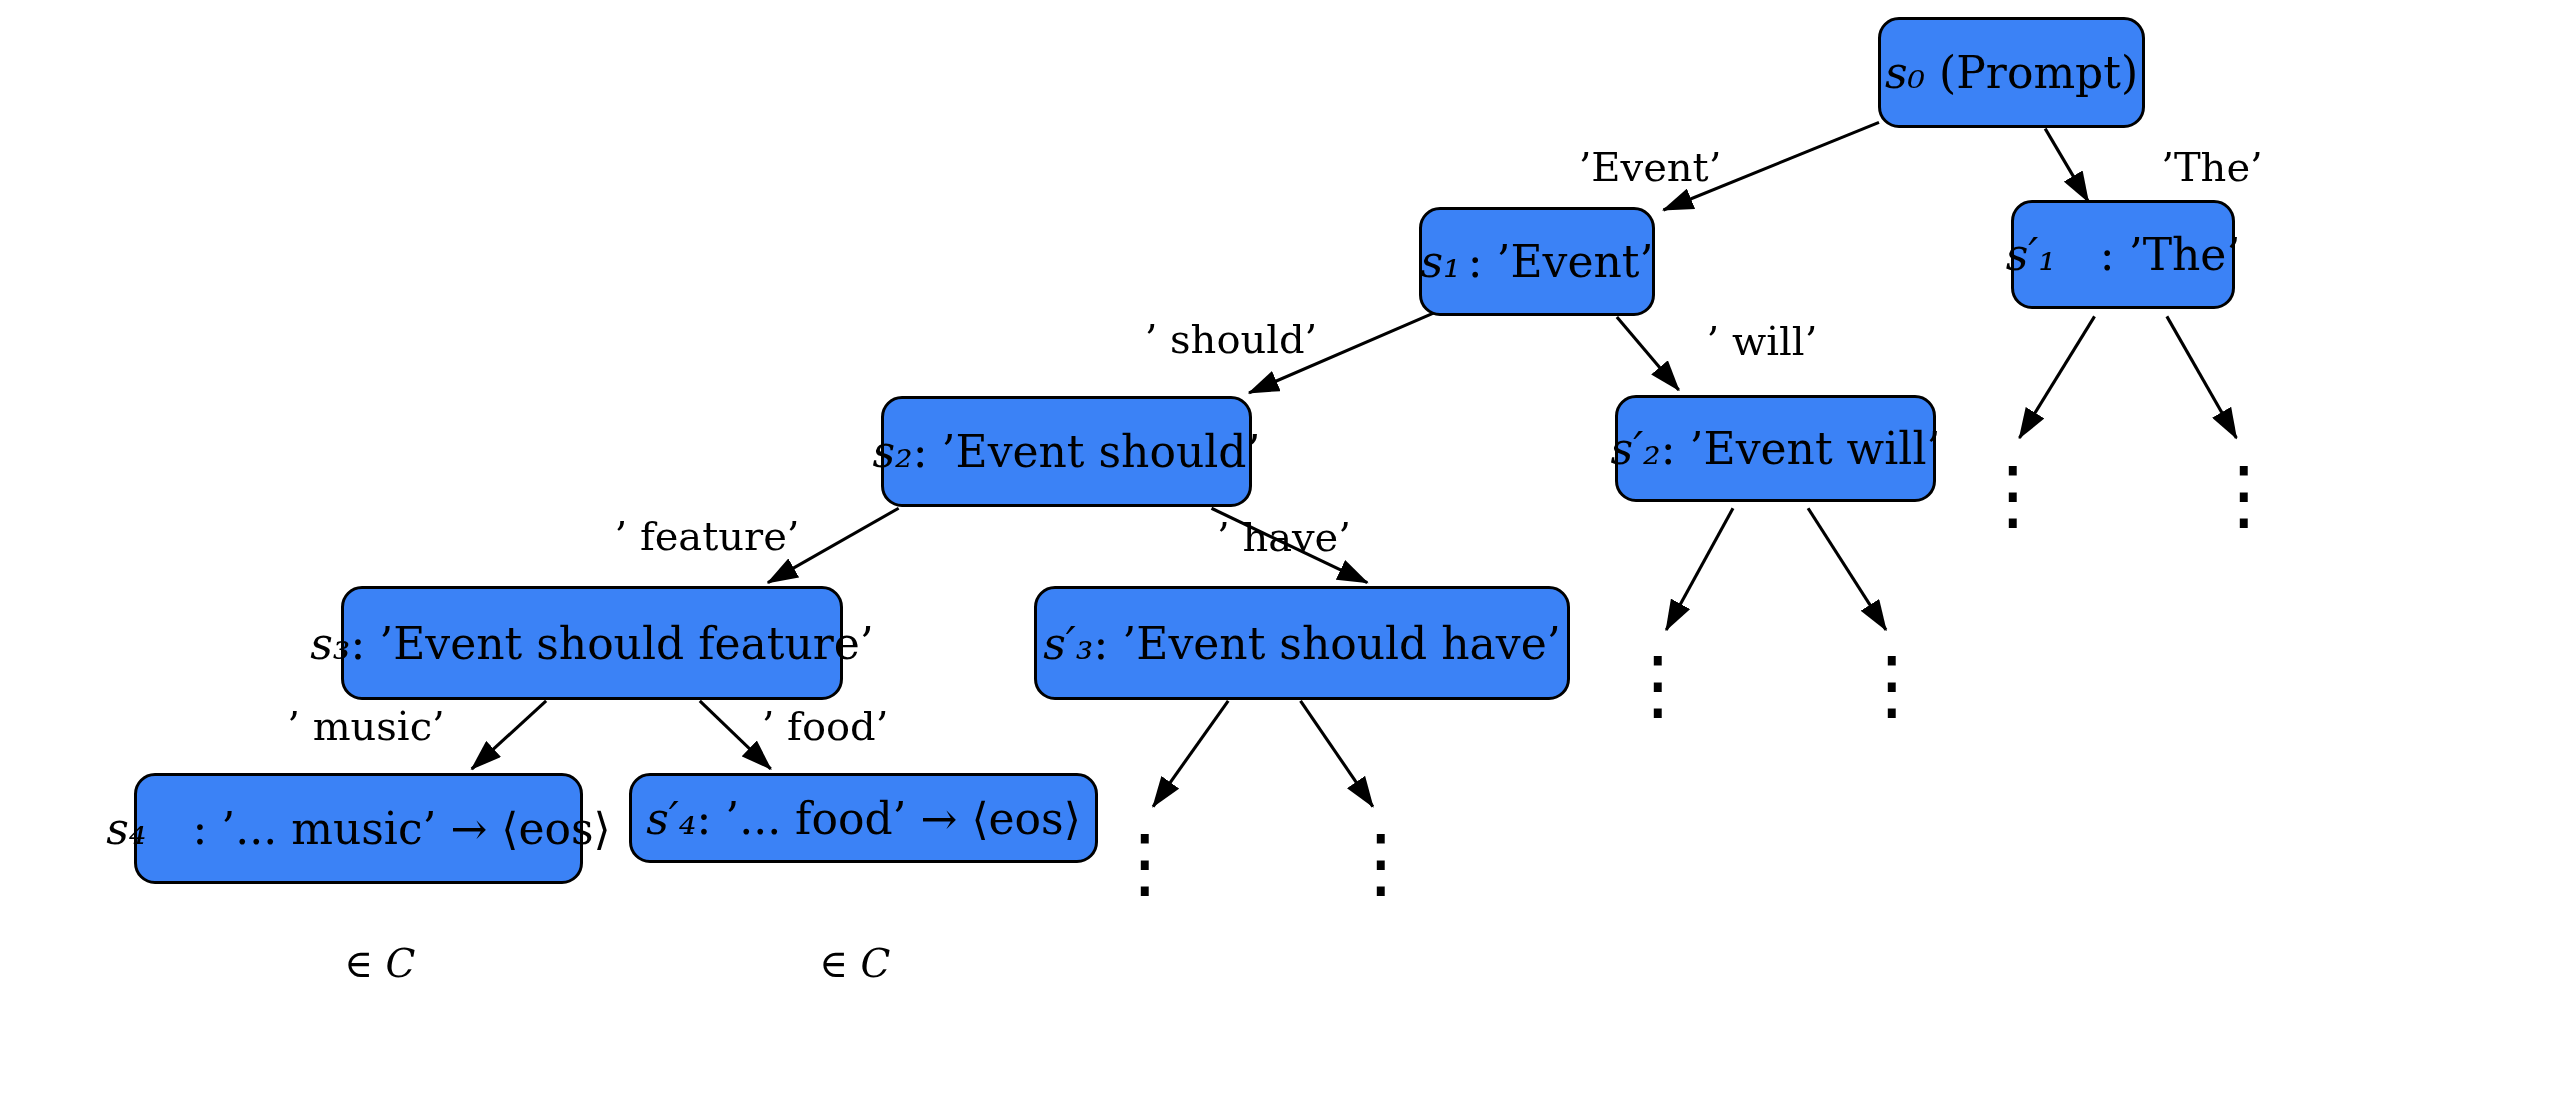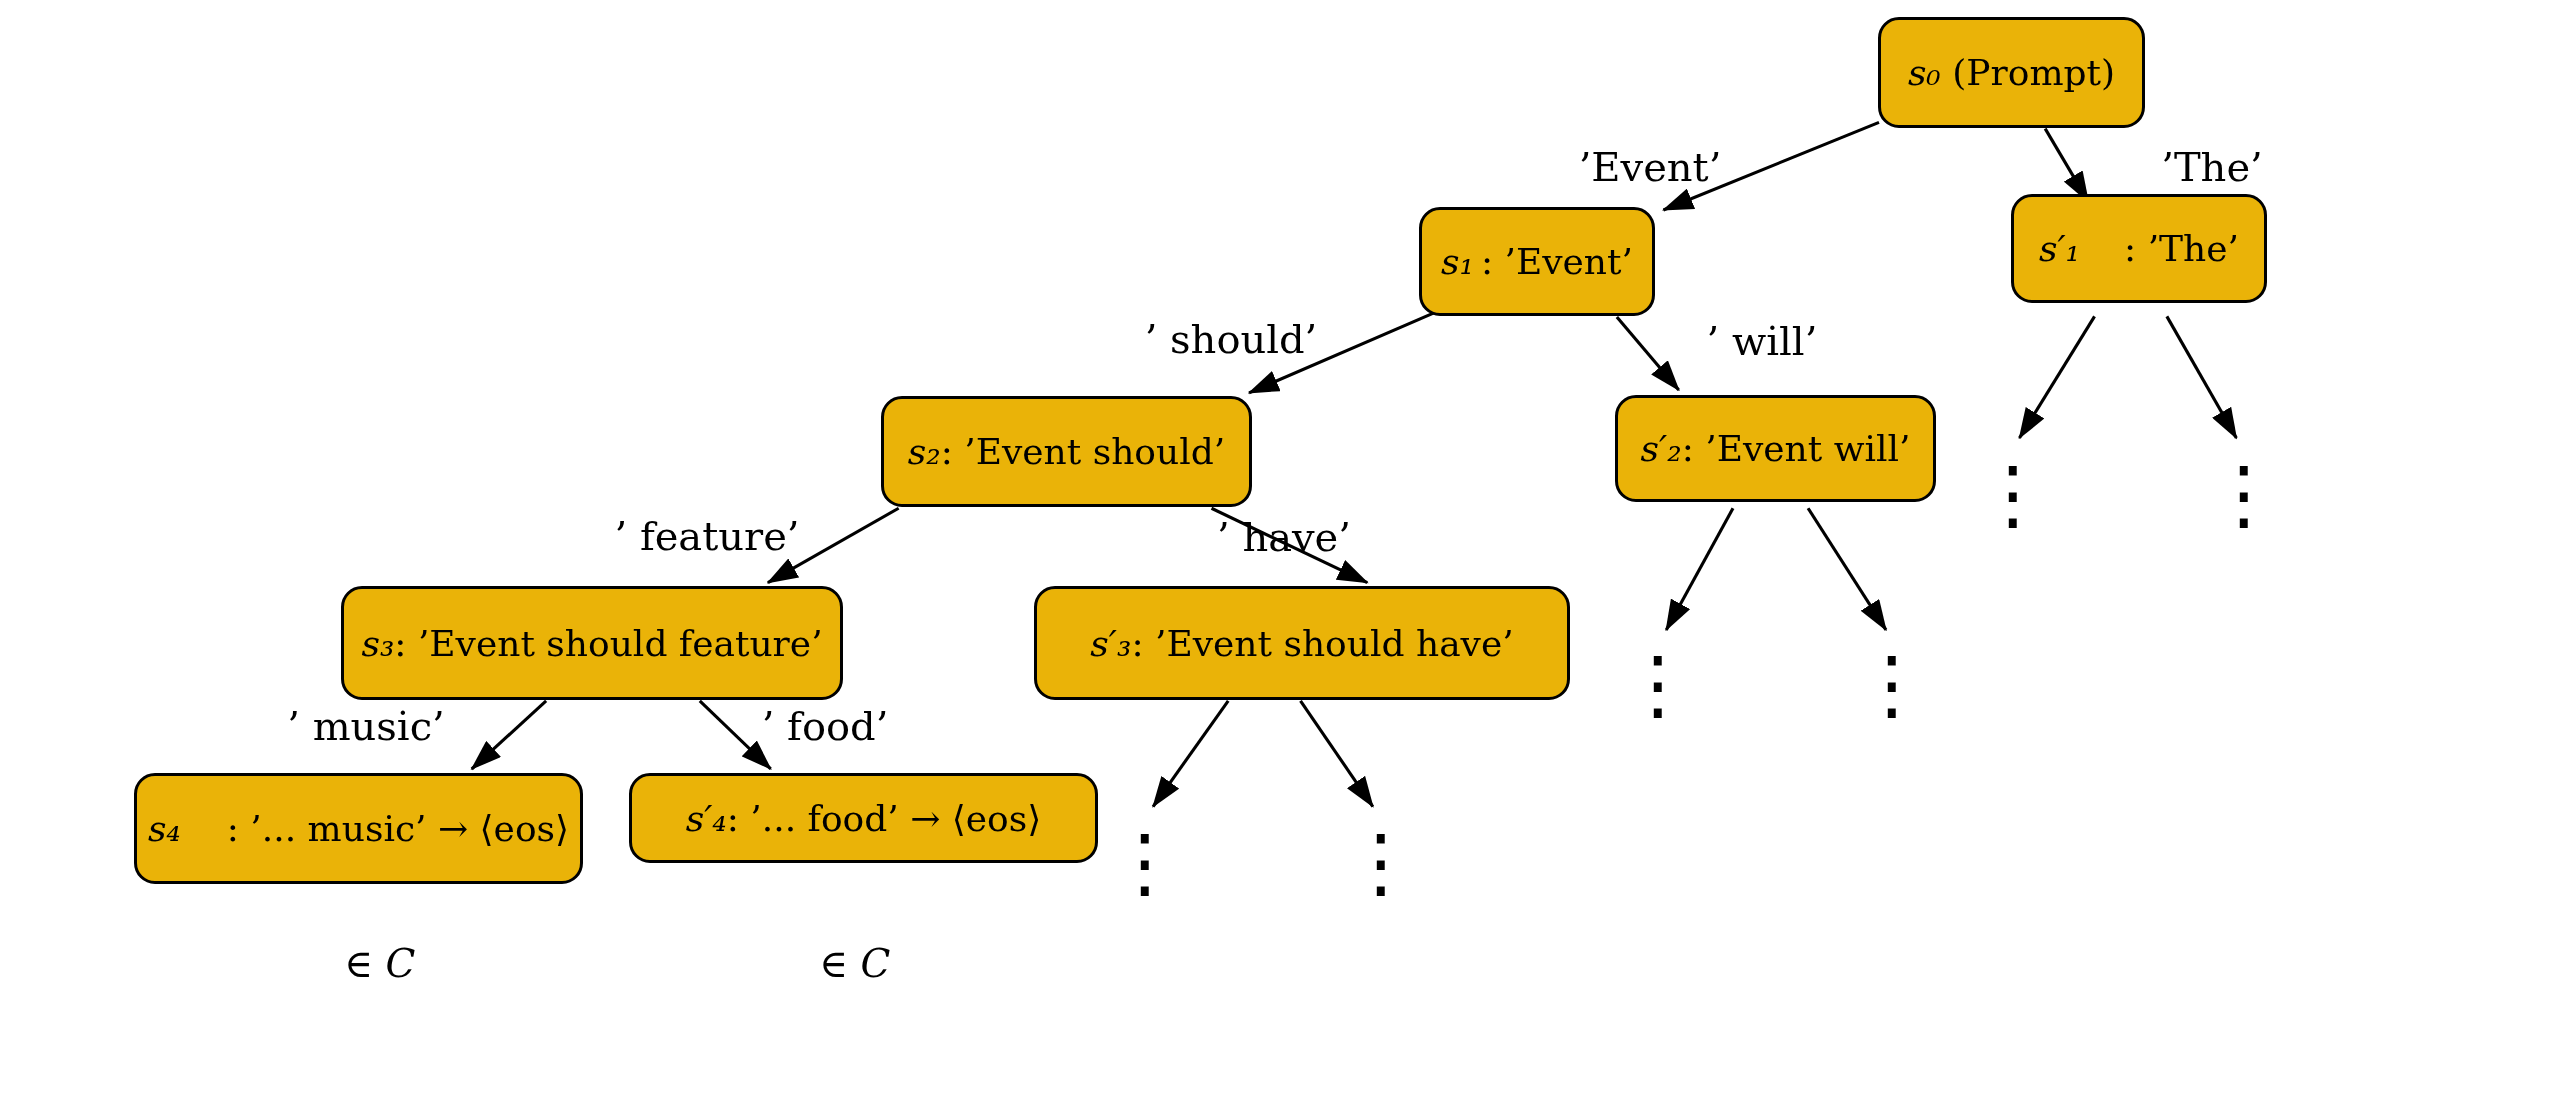--- a/index.html
+++ b/index.html
@@ -21,25 +21,25 @@
     left: 0;
     top: 0;
     width: 2576px;
     height: 1093px;
   }
   .node {
     position: absolute;
     box-sizing: border-box;
     border: 3.5px solid #000000;
     border-radius: 21px;
-    background: #eab308;
+    background: #3b82f6;
     display: flex;
     align-items: center;
     justify-content: center;
-    font-size: 36px;
+    font-size: 44px;
     white-space: pre;
   }
   .node .nvar {
     font-style: italic;
   }
   .node .nrest {
     font-style: normal;
   }
   .edge-label {
     position: absolute;
@@ -96,21 +96,21 @@
   </svg>
 
   <div class="node" style="left:1878px; top:16.7px;  width:267px; height:111px;">
     <span class="nvar">s₀</span><span class="nrest"> (Prompt)</span>
   </div>
 
   <div class="node" style="left:1419px; top:207px; width:236px; height:109px;gap:7px;">
     <span class="nvar">s₁</span><span class="nrest">: ’Event’</span>
   </div>
 
-  <div class="node" style="left:2011px; top:194px; width:256px; height:109px;gap:44px;">
+  <div class="node" style="left:2011px; top:200px; width:224px; height:109px;gap:44px;">
     <span class="nvar">s′₁</span><span class="nrest">: ’The’</span>
   </div>
 
   <div class="node" style="left:881px; top:396px; width:371px; height:111px;">
     <span class="nvar">s₂</span><span class="nrest">: ’Event should’</span>
   </div>
 
   <div class="node" style="left:1615px; top:395px; width:321px; height:107px;">
     <span class="nvar">s′₂</span><span class="nrest">: ’Event will’</span>
   </div>

